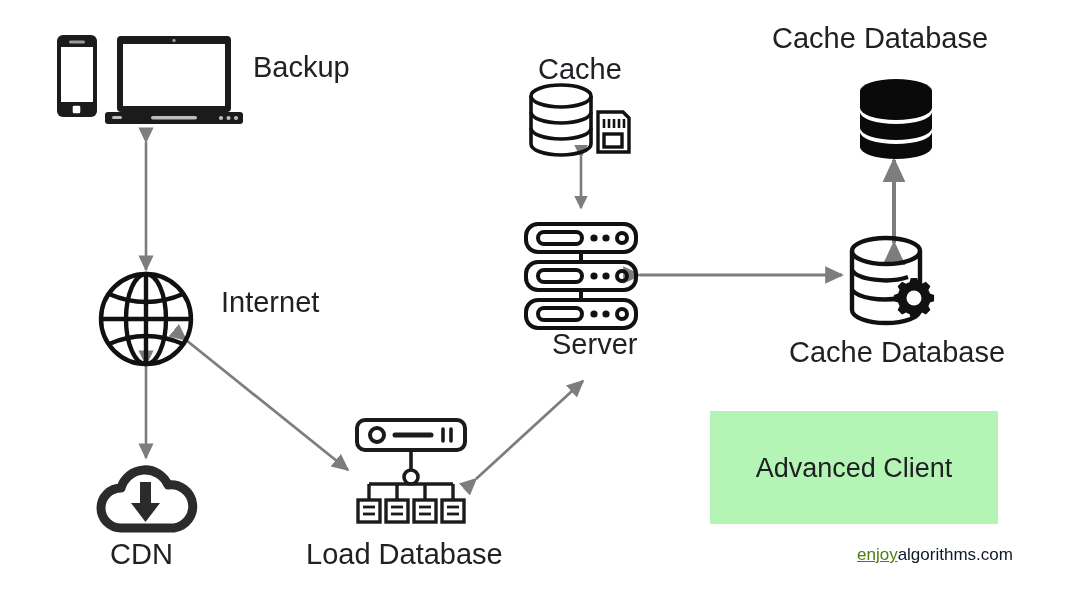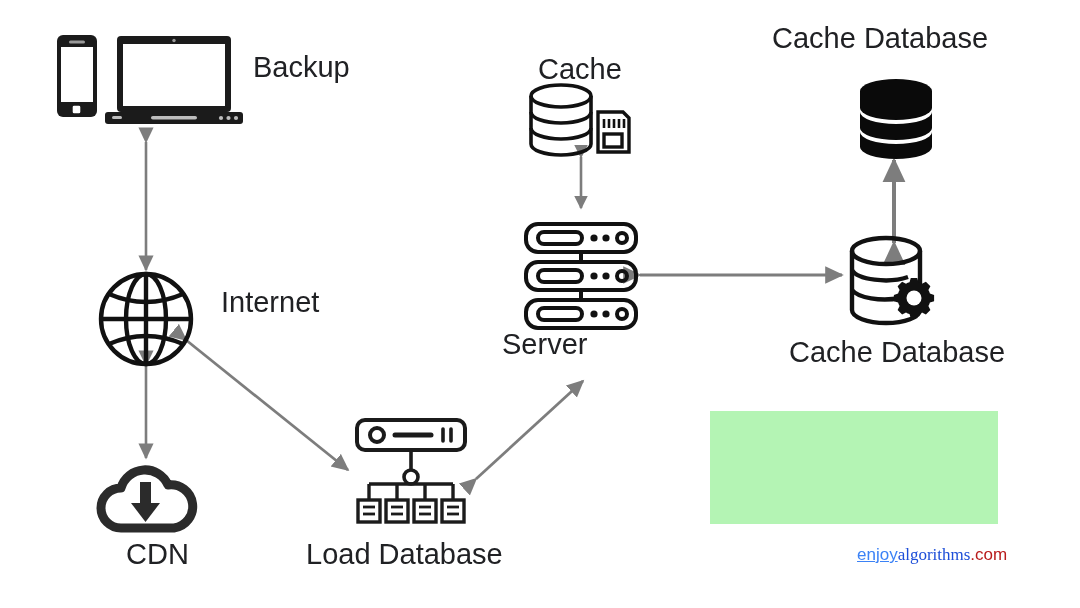--- a/index.html
+++ b/index.html
@@ -10,23 +10,23 @@
   .label{position:absolute;font-size:29px;line-height:1;color:#202124;white-space:nowrap;}
   svg{display:block;overflow:visible;}
 
   
   #caption{position:absolute;left:710px;top:411px;width:288px;height:113px;
            display:flex;flex-direction:column;align-items:center;justify-content:center;}
   #caption .cl{font-size:27px;line-height:38px;color:#202124;white-space:nowrap;}
 
   
   #watermark{position:absolute;left:857px;top:545px;font-size:17px;white-space:nowrap;}
-  #watermark .w1{color:#3b82f6;text-decoration:underline;}
-  #watermark .w2{color:#1d4ed8;font-family:Liberation Serif, serif;}
-  #watermark .w3{color:#b91c1c;}
+  #watermark .w1{color:#4d7c0f;text-decoration:underline;}
+  #watermark .w2{color:#0f172a;}
+  #watermark .w3{color:#0f172a;}
 </style>
 </head>
 <body>
 
 <svg id="canvas" viewBox="0 0 1080 608">
   <defs>
     <marker id="ah" markerWidth="7" markerHeight="7" refX="5.6" refY="3.1" orient="auto">
       <path d="M0,0.2 L6.2,3.1 L0,6 z" fill="#7d7d7d"></path>
     </marker>
     <marker id="ahb" markerWidth="6" markerHeight="6" refX="4.6" refY="2.7" orient="auto">
@@ -88,21 +88,21 @@
 
 <div class="node" style="left:95px;top:462px;">
   <svg width="104" height="72" viewBox="0 0 104 72">
     <path d="M26 66 A20 20 0 0 1 26 26 A25 25 0 0 1 73 23 A18 18 0 0 1 79 66 Z" fill="none" stroke="#2b2b2b" stroke-width="9" stroke-linejoin="round"></path>
     <g fill="#2b2b2b">
       <rect x="45" y="20" width="11" height="26"></rect>
       <path d="M36 41 L65 41 L50.5 60 Z"></path>
     </g>
   </svg>
 </div>
-<div class="label" style="left:110px;top:540px;margin-left:16px;">CDN</div>
+<div class="label" style="left:110px;top:540px;">CDN</div>
 
 <div class="node" style="left:355px;top:418px;">
   <svg width="112" height="108" viewBox="0 0 112 108">
     <rect x="2" y="2" width="108" height="30" rx="8" fill="none" stroke="#1b1b1b" stroke-width="4"></rect>
     <circle cx="22" cy="17" r="7" fill="none" stroke="#1b1b1b" stroke-width="4"></circle>
     <line x1="40" y1="17" x2="76" y2="17" stroke="#1b1b1b" stroke-width="5" stroke-linecap="round"></line>
     <line x1="88" y1="11" x2="88" y2="23" stroke="#1b1b1b" stroke-width="3.6" stroke-linecap="round"></line>
     <line x1="96" y1="11" x2="96" y2="23" stroke="#1b1b1b" stroke-width="3.6" stroke-linecap="round"></line>
     <line x1="56" y1="32" x2="56" y2="53" stroke="#1b1b1b" stroke-width="3.6"></line>
     <circle cx="56" cy="59" r="7" fill="none" stroke="#1b1b1b" stroke-width="3.6"></circle>
@@ -149,21 +149,21 @@
         <circle cx="82" cy="16" r="3.6"></circle>
       <circle cx="70" cy="54" r="3.6"></circle>
         <circle cx="82" cy="54" r="3.6"></circle>
       <circle cx="70" cy="92" r="3.6"></circle>
         <circle cx="82" cy="92" r="3.6"></circle>
     </g>
     <line x1="57" y1="30" x2="57" y2="40" stroke="#111111" stroke-width="4"></line>
     <line x1="57" y1="68" x2="57" y2="78" stroke="#111111" stroke-width="4"></line>
   </svg>
 </div>
-<div class="label" style="left:502px;top:330px;">Server</div>
+<div class="label" style="left:552px;top:330px;">Server</div>
 
 <div class="node" style="left:528px;top:82px;">
   <svg width="104" height="76" viewBox="0 0 104 76">
     <g fill="none" stroke="#111111" stroke-width="3.6">
       <ellipse cx="33" cy="14" rx="30" ry="11"></ellipse>
       <path d="M3 14 L3 62 A30 11 0 0 0 63 62 L63 14"></path>
       <path d="M3 30 A30 11 0 0 0 63 30"></path>
       <path d="M3 46 A30 11 0 0 0 63 46"></path>
     </g>
     <g fill="none" stroke="#111111" stroke-width="3.4">
@@ -203,17 +203,18 @@
       <ellipse cx="43" cy="13" rx="36" ry="12"></ellipse>
       <path d="M7 13 L7 30 A36 12 0 0 0 79 30 L79 13 Z"></path>
       <path d="M7 34 L7 50 A36 12 0 0 0 79 50 L79 34 A36 12 0 0 1 7 34 Z"></path>
       <path d="M7 54 L7 69 A36 12 0 0 0 79 69 L79 54 A36 12 0 0 1 7 54 Z"></path>
     </g>
   </svg>
 </div>
 <div class="label" style="left:772px;top:24px;">Cache Database</div>
 
 <div id="caption" style="background:#B4F4B4;">
+  <div class="cl">Advanced Client</div>
 </div>
 
 <div id="watermark">
   <span class="w1">enjoy</span><span class="w2">algorithms</span><span class="w3">.com</span>
 </div>
 
 </body></html>

